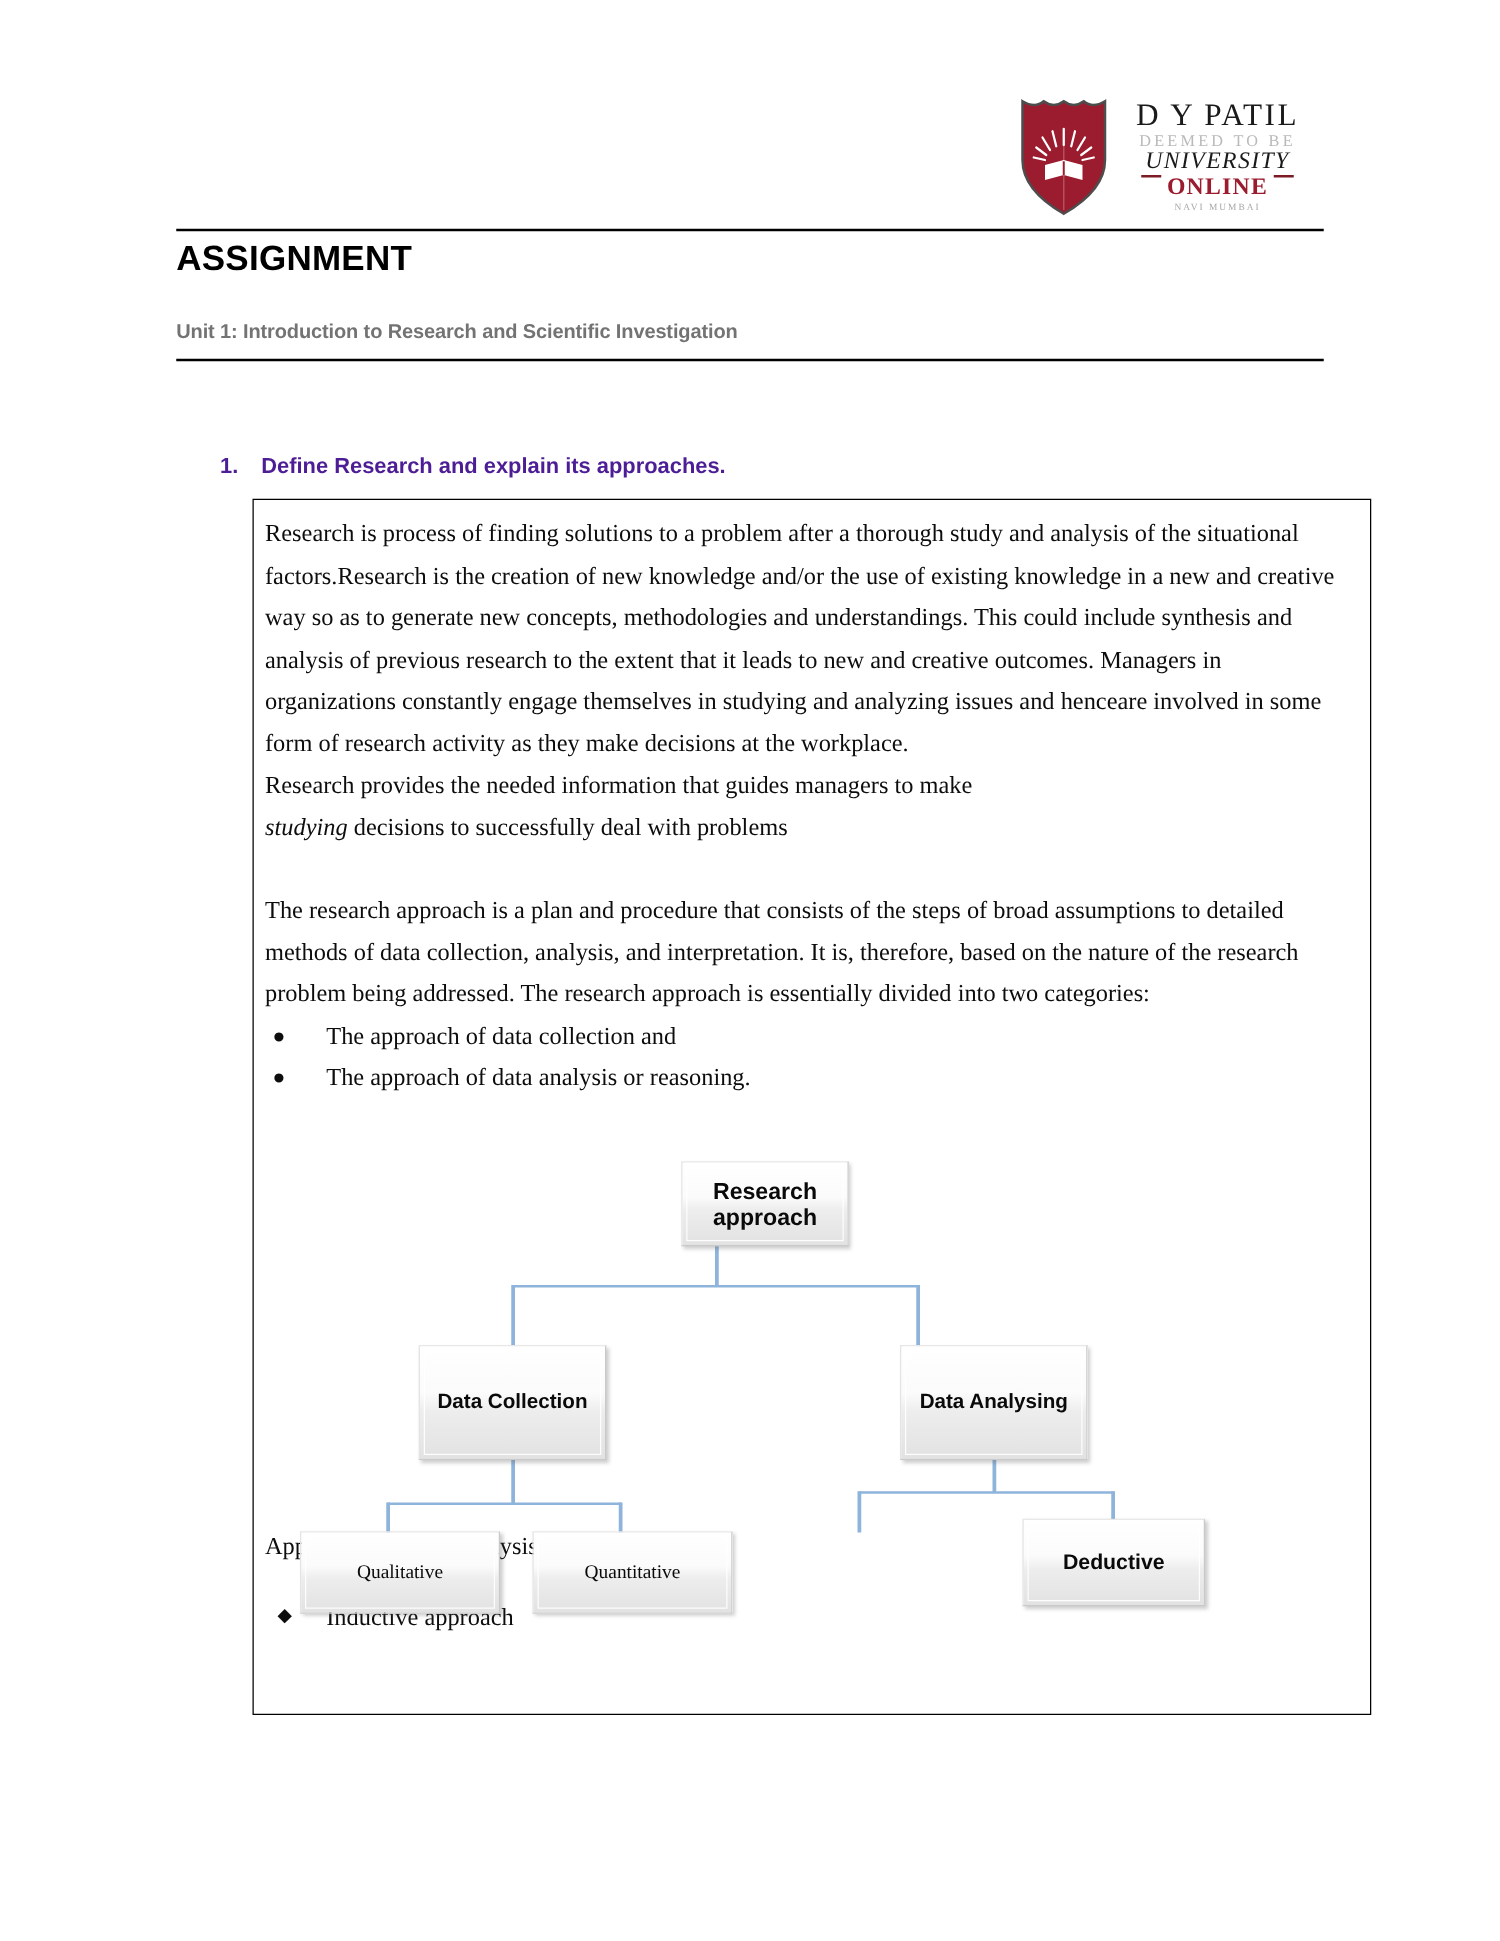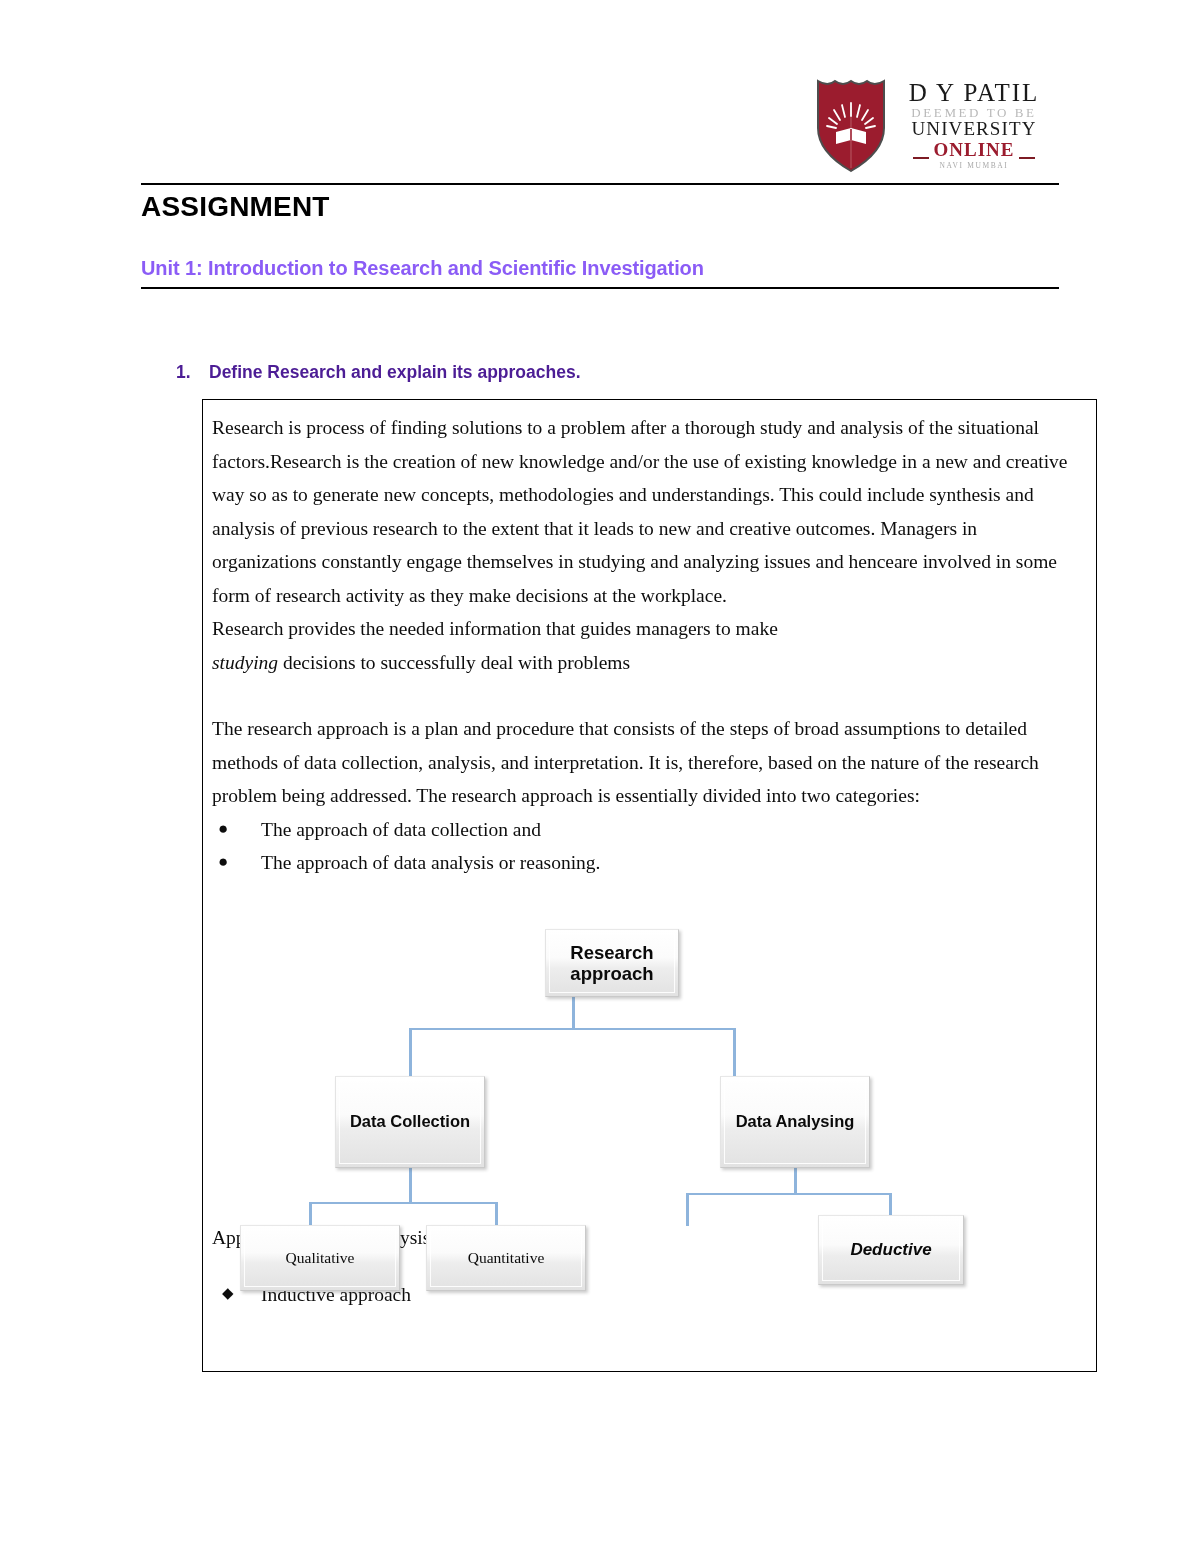--- a/index.html
+++ b/index.html
@@ -59,24 +59,25 @@
     margin-top: 1px;
     white-space: nowrap;
   }
   .lt-2 {
     font-family: "Liberation Serif", "DejaVu Serif", serif;
     font-size: 19px;
     letter-spacing: 1.1px;
     color: #1a1a1a;
     margin-top: 0px;
     white-space: nowrap;
+    font-style: italic;
   }
   .lt-3-row {
     display: flex;
-    align-items: flex-end;
+    align-items: flex-start;
     justify-content: center;
     margin-top: 2px;
   }
   .lt-rule {
     height: 2px;
     width: 16px;
     background: #7d1b24;
   }
   .lt-3 {
     font-family: "Liberation Serif", "DejaVu Serif", serif;
@@ -113,24 +114,24 @@
     font-size: 28px;
     font-weight: bold;
     letter-spacing: 0.2px;
     color: #000000;
   }
   .title-unit {
     position: absolute;
     left: 141px;
     top: 257px;
     font-family: "Liberation Sans", "DejaVu Sans", sans-serif;
-    font-size: 20px;
+    font-size: 16px;
     font-weight: bold;
     letter-spacing: -0.1px;
-    color: #8b5cf6;
+    color: #737373;
     white-space: nowrap;
   }
   .rule-bottom {
     position: absolute;
     left: 141px;
     top: 287px;
     width: 918px;
     height: 0;
     border-top: 2.5px solid #000;
   }
@@ -236,21 +237,21 @@
   .node-dc { left: 109px; }
   .node-da { left: 494px; }
   .node-l1 span { font-size: 16.5px; font-weight: bold; white-space: nowrap; }
 
   .node-l2 { top: 302px; width: 160px; height: 66px; font-family: Liberation Serif, serif; }
   .node-l2 span { font-size: 15.5px; font-weight: normal; white-space: nowrap; }
   .node-qual  { left: 14px; }
   .node-quant { left: 200px; }
   .node-ind   { left: 392px; }
   .node-ded   { left: 592px; top: 292px; width: 146px; height: 70px; }
-  .node-ded span { font-size: 17px; font-weight: bold; font-style: italic; }
+  .node-ded span { font-size: 17px; font-weight: bold; }
 
   .conn {
     position: absolute;
     background: #8eb4dc;
     z-index: 1;
   }
   .conn-v { width: 3px; }
   .conn-h { height: 2px; }
 
   

